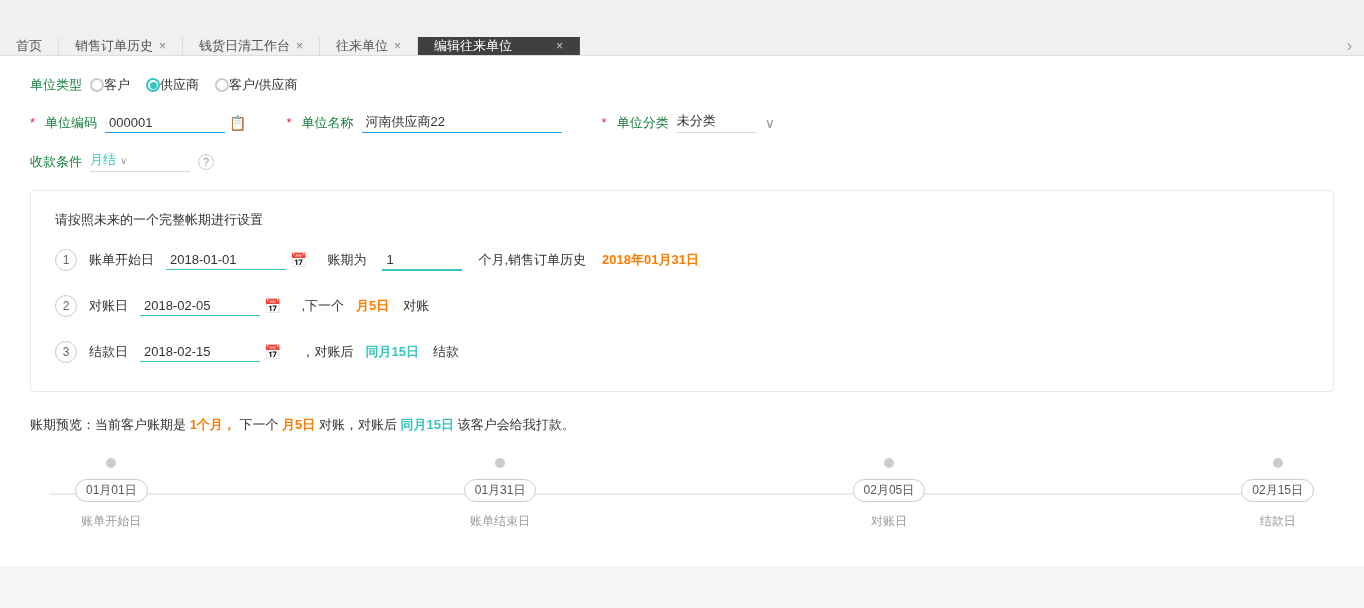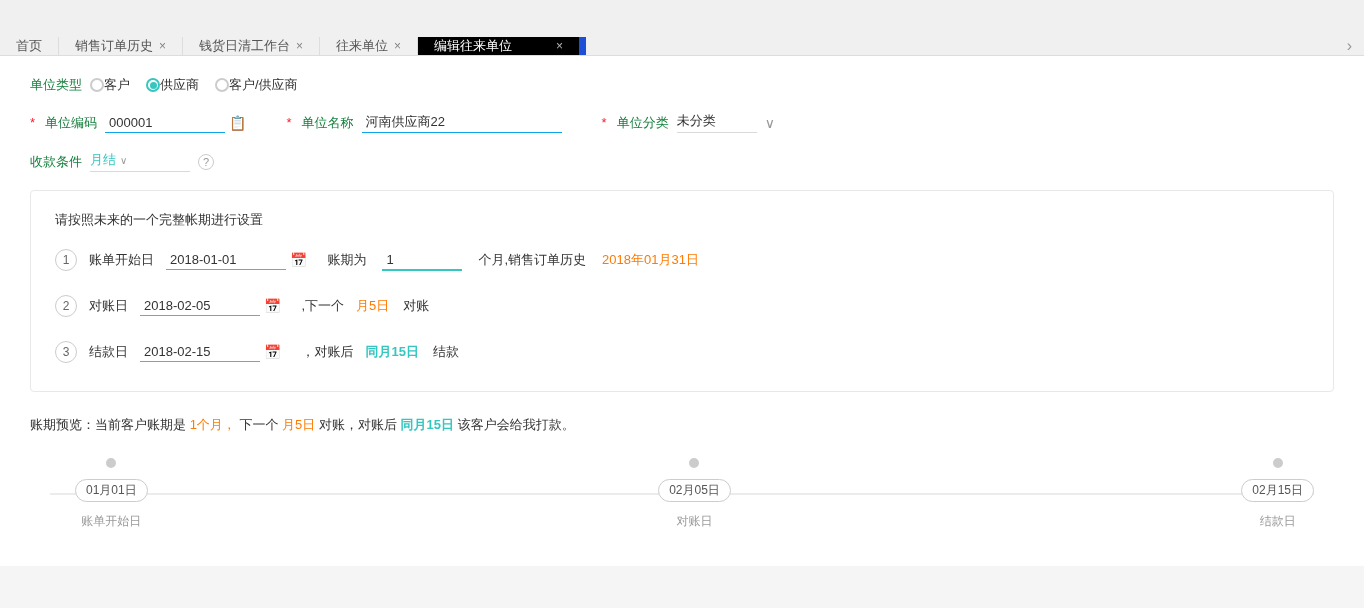--- a/index.html
+++ b/index.html
@@ -18,23 +18,23 @@
       align-items: center;
       padding: 0 16px;
       cursor: pointer;
       border-right: 1px solid #ddd;
       font-size: 13px;
       color: #555;
       gap: 6px;
       white-space: nowrap;
     }
     .tab.active {
-      background: #000000;
+      background: #404040;
       color: #fff;
-      border-right: 7px solid #1d4ed8;
+      border-right: 1px solid #1d4ed8;
       gap: 44px;
     }
     .tab .close-btn {
       font-size: 12px;
       opacity: 0.7;
       cursor: pointer;
     }
     .tab.active .close-btn { color: #fff; }
     .tab-expand {
       margin-left: auto;
@@ -201,21 +201,21 @@
     .step-period-input {
       width: 80px;
       border: none;
       border-bottom: 2px solid #36c6c0;
       outline: none;
       padding: 2px 4px;
       font-size: 13px;
       color: #333;
       background: transparent;
     }
-    .highlight-orange { color: #ff7a00; font-weight: 400; }
+    .highlight-orange { color: #ff7a00; font-weight: 700; }
     .highlight-teal { color: #36c6c0; font-weight: 700; }
 
     
     .preview-bar {
       margin: 16px 0 8px;
       font-size: 13px;
       color: #333;
     }
 
     
@@ -419,20 +419,25 @@
   <div class="timeline-container">
     <div class="timeline-line"></div>
     <div class="timeline-points">
       <div class="timeline-point">
         <div class="tl-dot start"></div>
         <div class="tl-label-box">01月01日</div>
         <div class="tl-desc">账单开始日</div>
       </div>
       <div class="timeline-point">
         <div class="tl-dot"></div>
+        <div class="tl-label-box">01月31日</div>
+        <div class="tl-desc">账单结束日</div>
+      </div>
+      <div class="timeline-point">
+        <div class="tl-dot"></div>
         <div class="tl-label-box">02月05日</div>
         <div class="tl-desc">对账日</div>
       </div>
       <div class="timeline-point">
         <div class="tl-dot end-dot"></div>
         <div class="tl-label-box">02月15日</div>
         <div class="tl-desc">结款日</div>
       </div>
     </div>
   </div>

